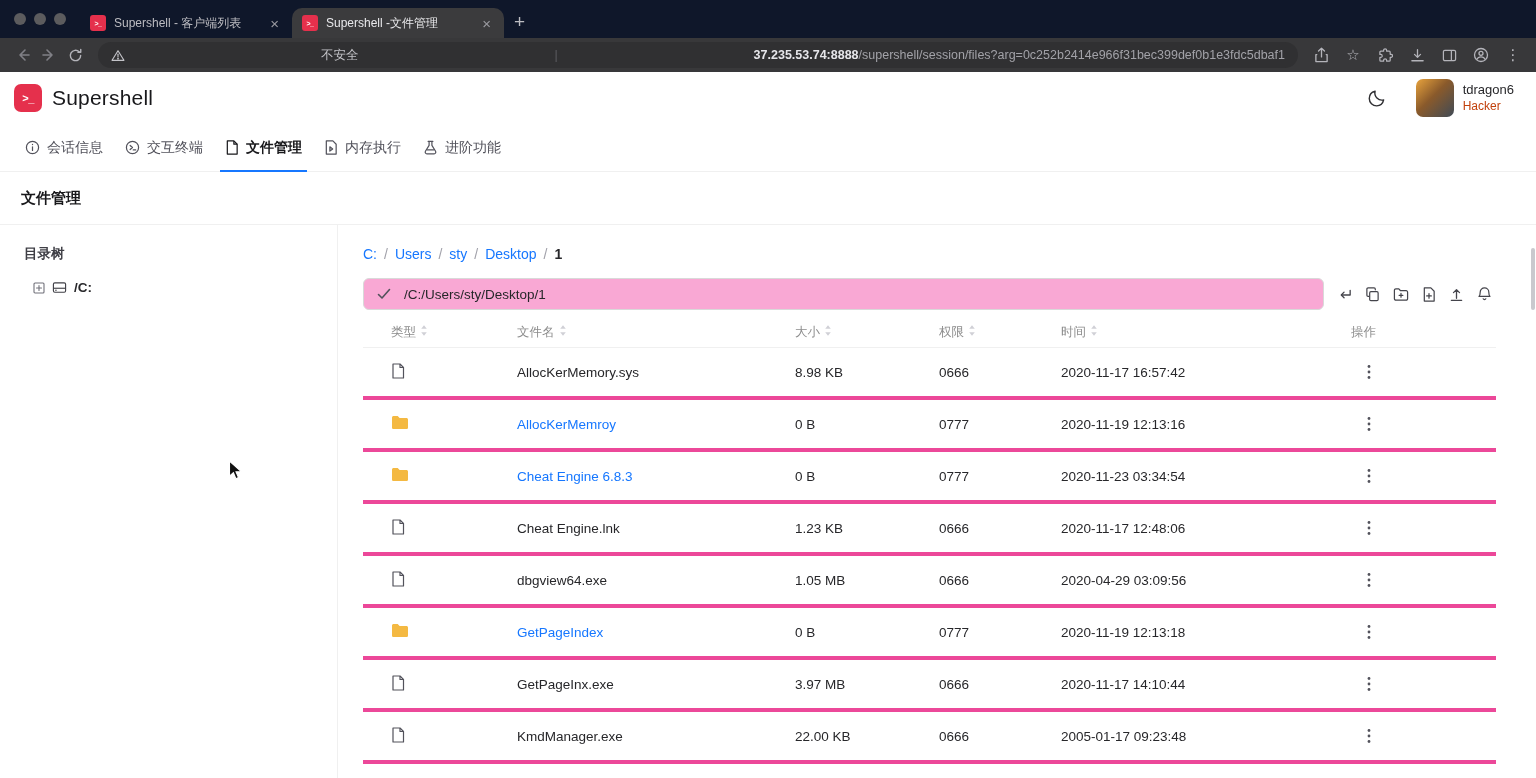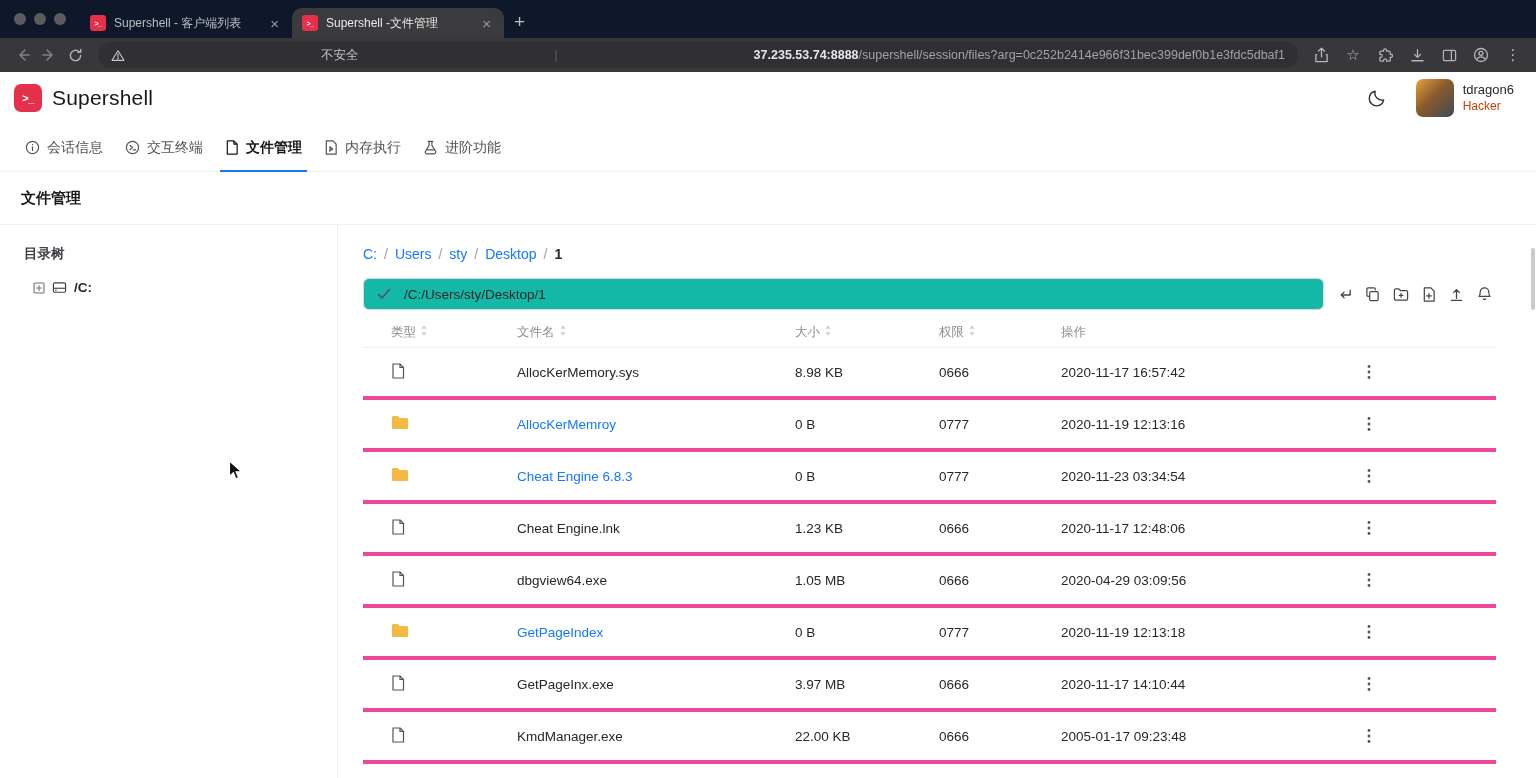--- a/index.html
+++ b/index.html
@@ -58,21 +58,21 @@
 
   .main-panel { flex:1; padding:19px 40px 0 25px; min-width:0; }
   .breadcrumb { display:flex; align-items:center; font-size:14px; line-height:20px; }
   .crumb { display:flex; align-items:center; }
   .crumb .sep { color:#a1a1aa; margin:0 7px; }
   .crumb:first-of-type .sep { display:none; }
   .crumb-link { color:var(--accent); cursor:pointer; }
   .crumb:last-of-type .crumb-link { color:#27272a; font-weight:bold; cursor:default; }
 
   .path-row { display:flex; align-items:center; margin-top:14px; }
-  .path-input { flex:1; height:32px; border:1px solid #d9d9d9; border-radius:6px; display:flex; align-items:center; padding:0 13px; gap:13px; font-size:13.5px; color:#27272a; background:#14b8a6; }
+  .path-input { flex:1; height:32px; border:1px solid #d9d9d9; border-radius:6px; display:flex; align-items:center; padding:0 13px; gap:13px; font-size:13.5px; color:#27272a; background:#f9a8d4; }
   .path-actions { display:flex; align-items:center; gap:5px; margin-left:9px; color:#44444b; }
   .action-btn { width:23px; height:24px; display:flex; align-items:center; justify-content:center; border-radius:4px; }
 
   .file-table { margin-top:7px; }
   .t-head, .t-row { display:grid; grid-template-columns:126px 278px 144px 122px 290px minmax(0,1fr); align-items:center; padding-left:28px; }
   .t-head { height:31px; border-bottom:1px solid #f0f0f0; color:#8c8c8c; font-size:12.5px; }
   .h-cell { display:flex; align-items:center; gap:4px; }
   .t-row { height:52px; border-bottom:4px solid #ec4899; font-size:13.5px; color:#27272a; }
   .fname { color:#27272a; }
   .fname.folder-name { color:var(--accent); cursor:pointer; }
@@ -356,20 +356,29 @@
           <div class="h-cell">
             <span>权限</span>
             <span>
               <svg width="8" height="13" viewBox="0 0 8 13">
                 <path d="M4 1.2 6.8 4.7H1.2Z" fill="#d0d0d6"></path>
                 <path d="M4 11.8 1.2 8.3h5.6Z" fill="#d0d0d6"></path>
               </svg>
             </span>
           </div>
 
+          <div class="h-cell">
+            <span>时间</span>
+            <span>
+              <svg width="8" height="13" viewBox="0 0 8 13">
+                <path d="M4 1.2 6.8 4.7H1.2Z" fill="#d0d0d6"></path>
+                <path d="M4 11.8 1.2 8.3h5.6Z" fill="#d0d0d6"></path>
+              </svg>
+            </span>
+          </div>
 
           <div class="h-cell">
             <span>操作</span>
 
           </div>
         </div>
       <div class="t-body">
 
           <div class="t-row">
             <div class="c-type">

